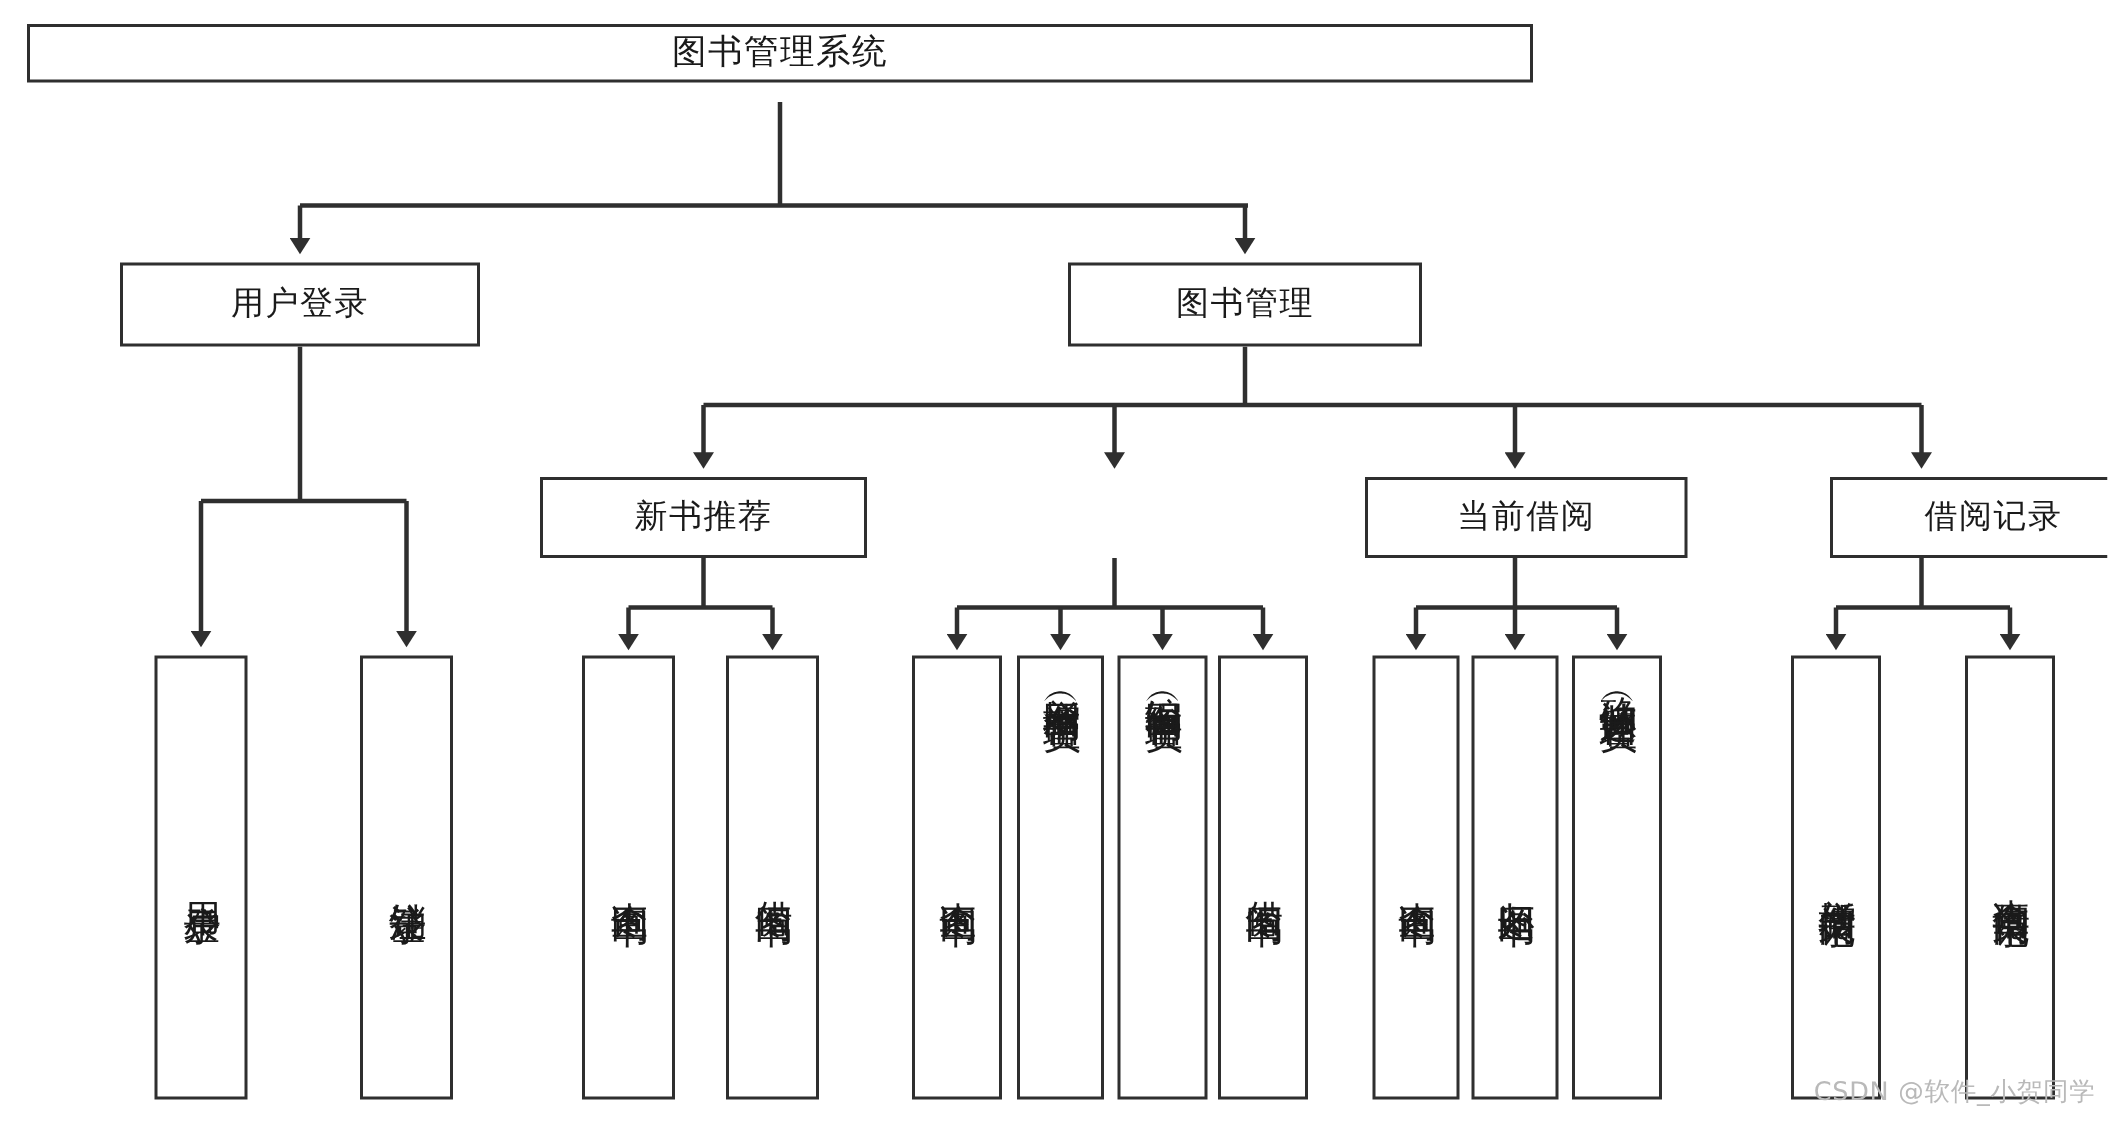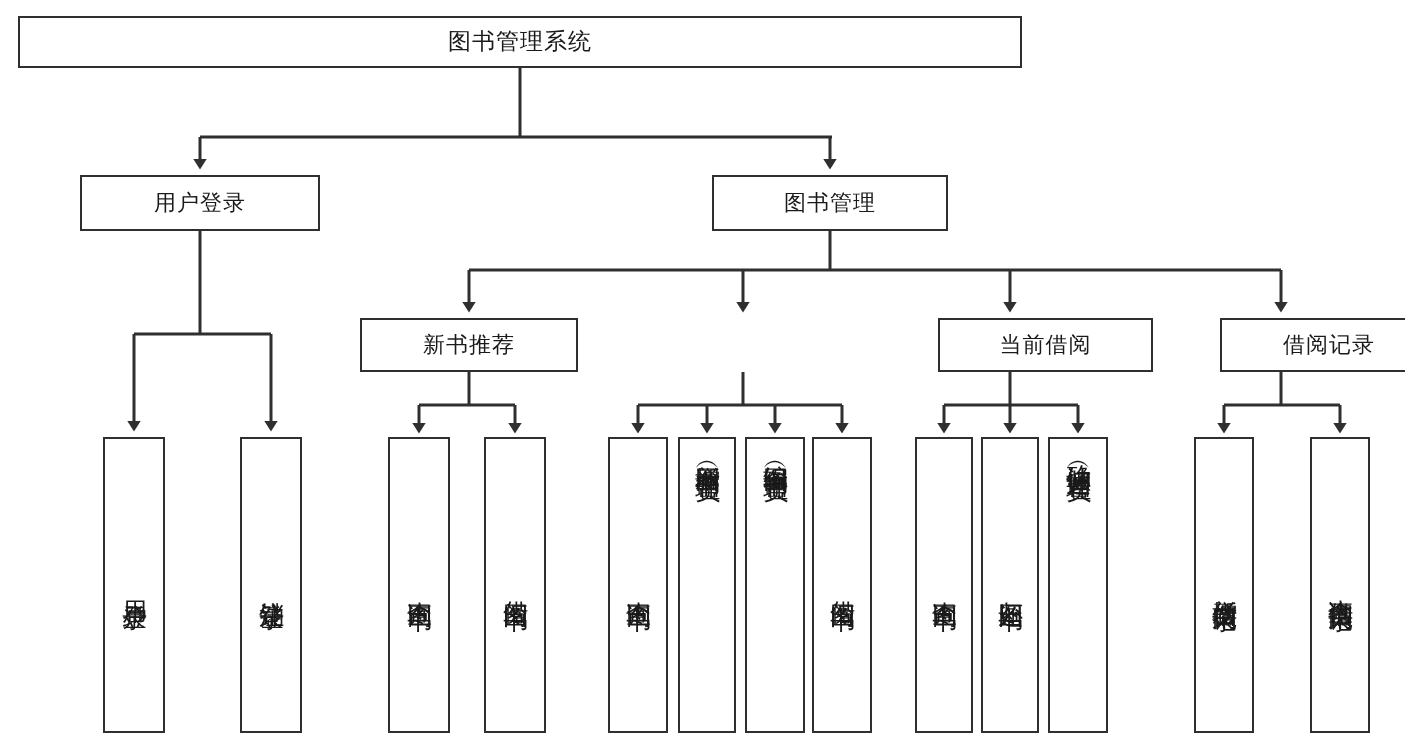--- a/index.html
+++ b/index.html
@@ -128,35 +128,35 @@
       <path d="M1010,405 L1010,424" marker-end="url(#arrow)"></path>
       <path d="M1078,405 L1078,424" marker-end="url(#arrow)"></path>
 
       <path d="M1281,372 L1281,405"></path>
       <path d="M1224,405 L1340,405"></path>
       <path d="M1224,405 L1224,424" marker-end="url(#arrow)"></path>
       <path d="M1340,405 L1340,424" marker-end="url(#arrow)"></path>
     </g>
   </svg>
 
-  <div class="node h root" style="left:18px; top:16px; width:1004px; height:52px;">
+  <div class="node h root" style="left:18px; top:16px; width:1004px; height:39px;">
     <span>图书管理系统</span>
   </div>
 
   <div class="node h" style="left:80px; top:175px; width:240px; height:56px;">
     <span>用户登录</span>
   </div>
   <div class="node h" style="left:360px; top:318px; width:218px; height:54px;">
     <span>新书推荐</span>
   </div>
 
   <div class="node h" style="left:712px; top:175px; width:236px; height:56px;">
     <span>图书管理</span>
   </div>
-  <div class="node h" style="left:938px; top:318px; width:215px; height:54px;">
+  <div class="node h" style="left:910px; top:318px; width:215px; height:54px;">
     <span>当前借阅</span>
   </div>
   <div class="node h" style="left:1220px; top:318px; width:218px; height:54px;justify-content:center;">
     <span>借阅记录</span>
   </div>
 
   <div class="node leaf" style="left:103px; top:437px; width:62px; height:296px;">
     <span class="leaf-inner">
       <span class="vtext">用户登录</span>
     </span>
@@ -215,14 +215,15 @@
     <span class="leaf-inner">
       <span class="vtext">新增借阅记录</span>
     </span>
   </div>
   <div class="node leaf" style="left:1310px; top:437px; width:60px; height:296px;">
     <span class="leaf-inner">
       <span class="vtext">查询借阅记录</span>
     </span>
   </div>
 
+  <div class="watermark">CSDN @软件_小贺同学</div>
 
 </div>
 
 </body></html>

